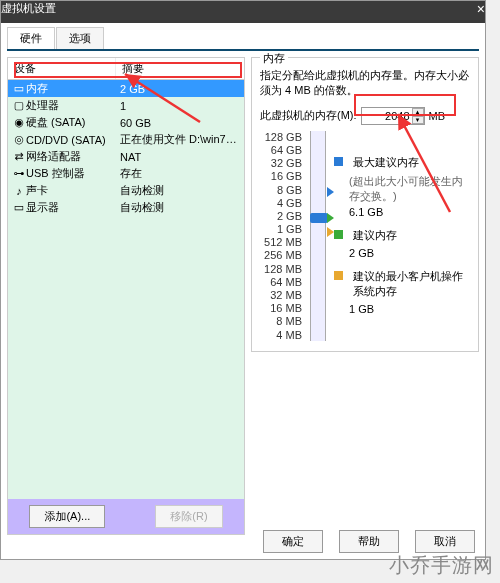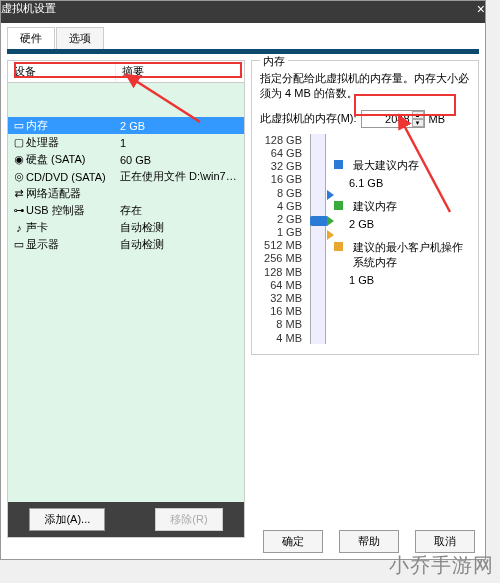--- a/index.html
+++ b/index.html
@@ -1,34 +1,34 @@
 <!DOCTYPE html>
 <html><head>
 <meta charset="utf-8">
 <style>
   * { box-sizing: border-box; margin: 0; padding: 0; font-family: "Microsoft YaHei", sans-serif; font-size: 11px; }
   body { background: #f0f0f0; width: 500px; height: 583px; overflow: hidden; position: relative; }
   .window { width: 486px; height: 560px; background: #fff; border: 1px solid #999; position: absolute; top: 0; left: 0; }
   .titlebar { background: #3a3a3a; color: #fff; height: 22px; display: flex; align-items: flex-start; padding: 0 0; font-size: 11px; }
   .titlebar .close { margin-left: auto; font-size: 14px; cursor: pointer; }
-  .tabs { display: flex; border-bottom: 5px solid #0c4a6e; margin: 4px 6px 0 6px; }
+  .tabs { display: flex; border-bottom: 2px solid #0c4a6e; margin: 4px 6px 0 6px; }
   .tab { padding: 3px 12px; border: 1px solid #ccc; border-bottom: none; background: #fff; margin-right: 1px; cursor: pointer; }
   .tab.inactive { background: #f5f5f5; }
   .content { display: flex; padding: 6px; gap: 6px; }
-  .left-panel { width: 238px; border: 1px solid #ccc; background: #dff5e8; height: 478px; display:flex; flex-direction:column;gap:34px;}
+  .left-panel { width: 238px; border: 1px solid #ccc; background: #dff5e8; height: 478px; display:flex; flex-direction:column;}
   .list-header { display: flex; background: #fff; border-bottom: 1px solid #ccc; font-size: 11px; }
   .list-header .col1 { width: 108px; padding: 3px 6px; border-right: 1px solid #eee; }
   .list-header .col2 { flex:1; padding: 3px 6px; }
   .device-list { flex: 1; overflow: auto; font-size: 11px; }
   .device-row { display: flex; padding: 1px 4px; align-items: center; }
   .device-row.selected { background: #3399ff; color: #fff; }
   .device-row .icon { width: 14px; display:inline-flex; justify-content:center; }
   .device-row .dlabel { width: 94px; white-space: nowrap; overflow:hidden; text-overflow:ellipsis;}
   .device-row .summary { flex:1; white-space: nowrap; overflow:hidden; text-overflow:ellipsis;}
-  .left-buttons { display:flex; gap:6px; padding:6px; justify-content:center; background:#404040;}
+  .left-buttons { display:flex; gap:6px; padding:6px; justify-content:center; background:#c4b5fd;}
   .lbtn { padding:3px 14px; border:1px solid #999; background:#f5f5f5; cursor:pointer; }
   .lbtn.disabled { color:#aaa; border-color:#ccc;margin-left:44px; }
   .right-panel { flex:1; }
   .group { border:1px solid #ccc; padding:6px 8px 10px 8px; margin-bottom:6px; position:relative;}
   .group-title { position:absolute; top:-7px; left:8px; background:#fff; padding:0 3px; font-size:11px;}
   .desc { font-size:11px; line-height:1.4; margin:4px 0 8px 0;}
   .meminput { display:flex; align-items:center; gap:4px; font-size:11px; margin-bottom:6px;}
   .meminput input { width:64px; text-align:right; padding:2px 14px 2px 2px; border:1px solid #999; font-size:11px; position:relative;}
   .spinwrap { position:relative; display:inline-block;}
   .spins { position:absolute; right:1px; top:1px; display:flex; flex-direction:column; }
@@ -92,20 +92,21 @@
             <span class="summary">60 GB</span>
           </div>
           <div class="device-row">
             <span class="icon">◎</span>
             <span class="dlabel">CD/DVD (SATA)</span>
             <span class="summary">正在使用文件 D:\win7镜像\wi...</span>
           </div>
           <div class="device-row">
             <span class="icon">⇄</span>
             <span class="dlabel">网络适配器</span>
+            <span class="summary">NAT</span>
           </div>
           <div class="device-row">
             <span class="icon">⊶</span>
             <span class="dlabel">USB 控制器</span>
             <span class="summary">存在</span>
           </div>
           <div class="device-row">
             <span class="icon">♪</span>
             <span class="dlabel">声卡</span>
             <span class="summary">自动检测</span>
@@ -170,20 +171,21 @@
               </div>
           </div>
           <div class="legend">
             <div class="spacer"></div>
               <div class="spacer"></div>
               <div class="spacer"></div>
             <div class="legend-item">
                 <span class="sq blue"></span>
                 <span>最大建议内存</span>
               </div>
+            <div class="sub">(超出此大小可能发生内存交换。)</div>
             <div class="val">6.1 GB</div>
             <div class="spacer"></div>
             <div class="legend-item">
                 <span class="sq green"></span>
                 <span>建议内存</span>
               </div>
             <div class="val">2 GB</div>
             <div class="spacer"></div>
             <div class="legend-item">
                 <span class="sq orange"></span>

